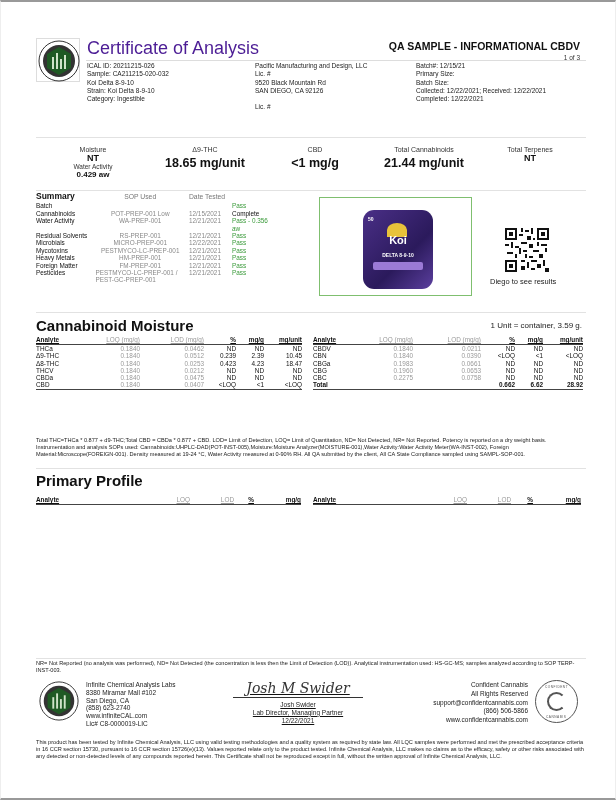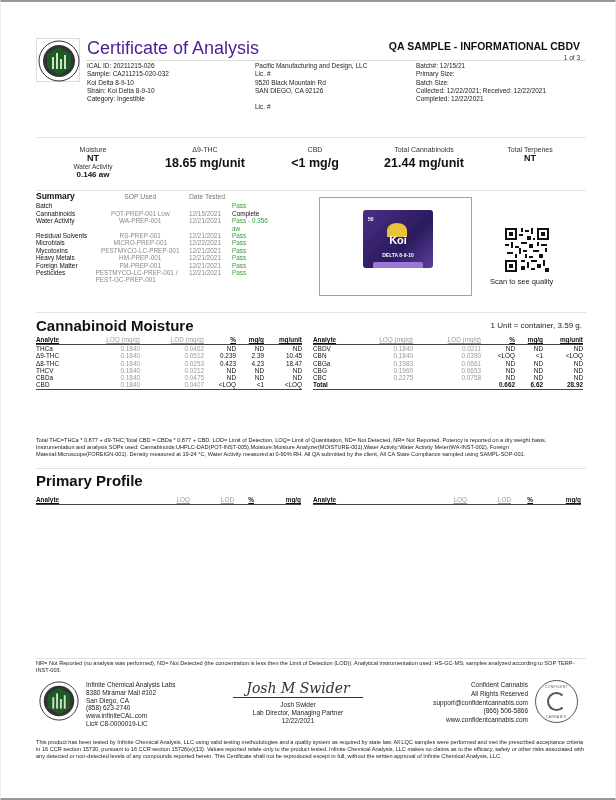--- a/index.html
+++ b/index.html
@@ -33,21 +33,21 @@
   .summary { left: 36px; top: 193px; width: 240px; font-size: 6.4px; border-collapse: collapse; }
   .summary td, .summary th { padding: 0; line-height: 7.4px; vertical-align: top; text-align: left; }
   .summary th { font-weight: normal; color: #777; font-size: 6.8px; padding-bottom: 2px; margin-left: 16px; }
   .summary th.h { font-weight: bold; color: #111; font-size: 8.5px; }
   .summary .sop { color: #888; text-align: center; }
   .summary .date { color: #888; padding-left: 4px; }
   .summary .res { color: #3a9a3a; padding-left: 4px; }
   .summary .res.black { color: #111; }
 
   .photo { left: 319px; top: 197px; width: 153px; height: 99px; border: 1px solid #7fbf6f; background: #fff; }
-  .pouch { position: absolute; left: 43px; top: 12px; width: 70px; height: 58px; background: linear-gradient(135deg,#4a2f87,#2b1a5c 60%,#5b3f9e); border-radius: 3px; overflow: hidden; }
+  .pouch { position: absolute; left: 43px; top: 12px; width: 70px; height: 79px; background: linear-gradient(135deg,#4a2f87,#2b1a5c 60%,#5b3f9e); border-radius: 11px; overflow: hidden; }
   .pouch .koi { position: absolute; left: 0; right: 0; top: 24px; text-align: center; color: #fff; font-size: 11px; font-weight: bold; }
   .pouch .sun { position: absolute; left: 24px; top: 13px; width: 20px; height: 14px; border-radius: 50% 50% 0 0; background: #e8c23a; }
   .pouch .dl { position: absolute; left: 0; right: 0; top: 42px; text-align: center; color: #fff; font-size: 5px; font-weight: bold; }
   .pouch .band { position: absolute; left: 10px; right: 10px; top: 52px; height: 8px; background: #9b7ad6; border-radius: 2px; }
   .pouch .n50 { position: absolute; left: 5px; top: 6px; color: #fff; font-size: 5px; font-weight: bold; }
   .qr-caption { left: 490px; top: 277px; font-size: 7.5px; color: #222; }
 
   .sec-rule { height: 1px; background: #e2e2e2; }
   .h2 { font-size: 15px; font-weight: bold; color: #111; }
   .unit-note { right: 34px; top: 321px; font-size: 8px; color: #222; }
@@ -65,21 +65,21 @@
   .notes { left: 36px; top: 437px; width: 550px; font-size: 5.6px; line-height: 7px; color: #222; }
 
   table.tp { position: absolute; font-size: 6.4px; border-collapse: collapse; }
   table.tp th { font-weight: bold; text-decoration: underline; text-align: right; padding-bottom: 1px; border-bottom: 1px solid #444; line-height: 7px; }
   table.tp th.l { text-align: left; }
   table.tp th.g { color: #999; font-weight: normal; }
 
   .foot-note { left: 36px; top: 660px; width: 550px; font-size: 5.6px; line-height: 7px; color: #222; }
   .lab-logo { left: 38px; top: 680px; width: 42px; height: 42px; }
   .lab-info { left: 86px; top: 681px; font-size: 6.5px; line-height: 7.8px; color: #222; }
-  .sig { left: 233px; top: 680px; width: 130px; text-align: center; }
+  .sig { left: 233px; top: 680px; width: 130px; text-align: center; text-decoration: underline; }
   .sig .script { font-family: "DejaVu Serif", serif; font-style: italic; font-size: 14px; color: #333; border-bottom: 1px solid #333; padding-bottom: 1px; }
   .sig .txt { font-size: 6.5px; line-height: 7.8px; color: #222; margin-top: 3px; }
   .cc-info { right: 88px; top: 681px; text-align: right; font-size: 6.5px; line-height: 8.8px; color: #222; }
   .cc-logo { left: 535px; top: 680px; width: 43px; height: 43px; border: 1px solid #555; border-radius: 50%; }
   .cc-logo .c { position: absolute; left: 11px; top: 11px; width: 19px; height: 19px; border: 2px solid #555; border-right-color: transparent; border-radius: 50%; }
   .cc-logo .t { position: absolute; font-size: 3.2px; color: #555; letter-spacing: .5px; }
   .disclaimer { left: 36px; top: 739px; width: 550px; font-size: 5.6px; line-height: 7px; color: #222; }
 </style>
 </head>
 <body>
@@ -123,21 +123,21 @@
   <div>Batch Size:</div>
   <div>Collected: 12/22/2021; Received: 12/22/2021</div>
   <div>Completed: 12/22/2021</div>
 </div>
 
 <div class="abs strip-top"></div>
 <div class="abs kpi" style="left:58px;width:70px">
   <div class="lbl">Moisture</div>
   <div class="nt">NT</div>
   <div class="sub">Water Activity</div>
-  <div class="subv">0.146 aw</div>
+  <div class="subv">0.429 aw</div>
 </div>
 <div class="abs kpi" style="left:150px;width:110px">
   <div class="lbl">Δ9-THC</div>
   <div class="big">18.65 mg/unit</div>
 </div>
 <div class="abs kpi" style="left:265px;width:100px">
   <div class="lbl">CBD</div>
   <div class="big">&lt;1 mg/g</div>
 </div>
 <div class="abs kpi" style="left:364px;width:120px">
@@ -270,21 +270,21 @@
         <rect x="11" y="17" width="1" height="3"></rect>
       <rect x="13" y="16" width="3" height="1"></rect>
         <rect x="16" y="18" width="2" height="2"></rect>
         <rect x="19" y="16" width="1" height="3"></rect>
       <rect x="8" y="19" width="2" height="2"></rect>
         <rect x="13" y="20" width="2" height="1"></rect>
         <rect x="20" y="20" width="2" height="2"></rect>
     </g>
   </svg>
 </div>
-<div class="abs qr-caption">Scan to see quality</div>
+<div class="abs qr-caption">Diego to see results</div>
 
 <div class="abs sec-rule" style="left:36px;top:312px;width:550px"></div>
 <div class="abs h2" style="left:36px;top:317px">Cannabinoid Moisture</div>
 <div class="abs unit-note">1 Unit = container, 3.59 g.</div>
 
 <table class="cp" style="left:36px;top:336px;width:266px">
   <colgroup>
       <col style="width:40px">
       <col style="width:64px">
       <col style="width:64px">

